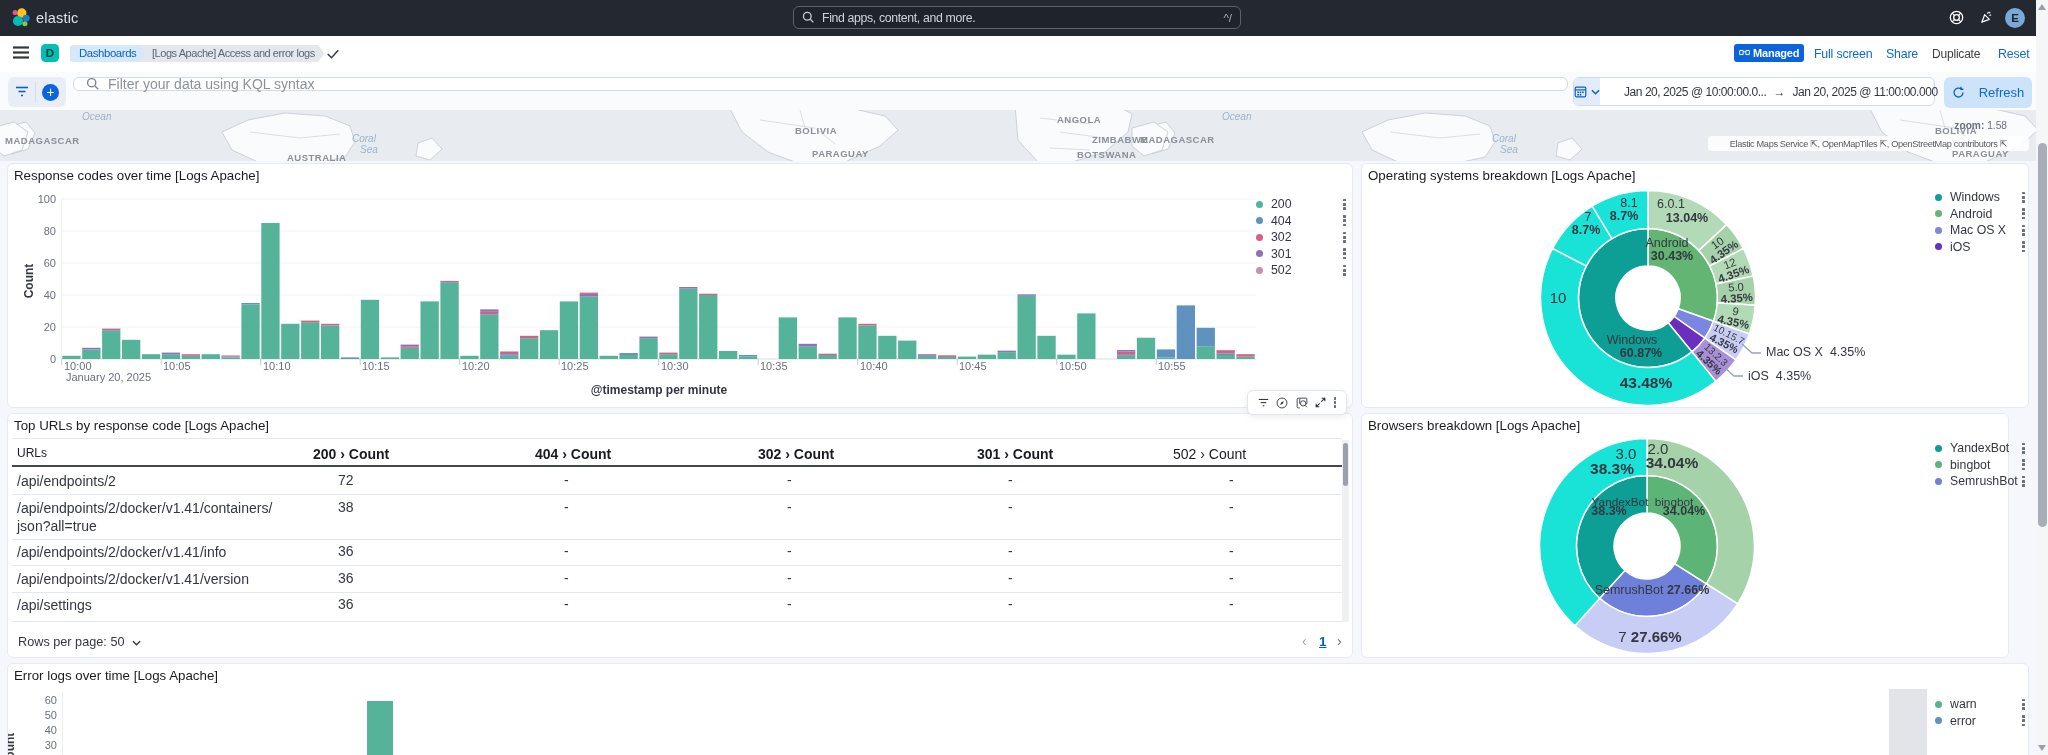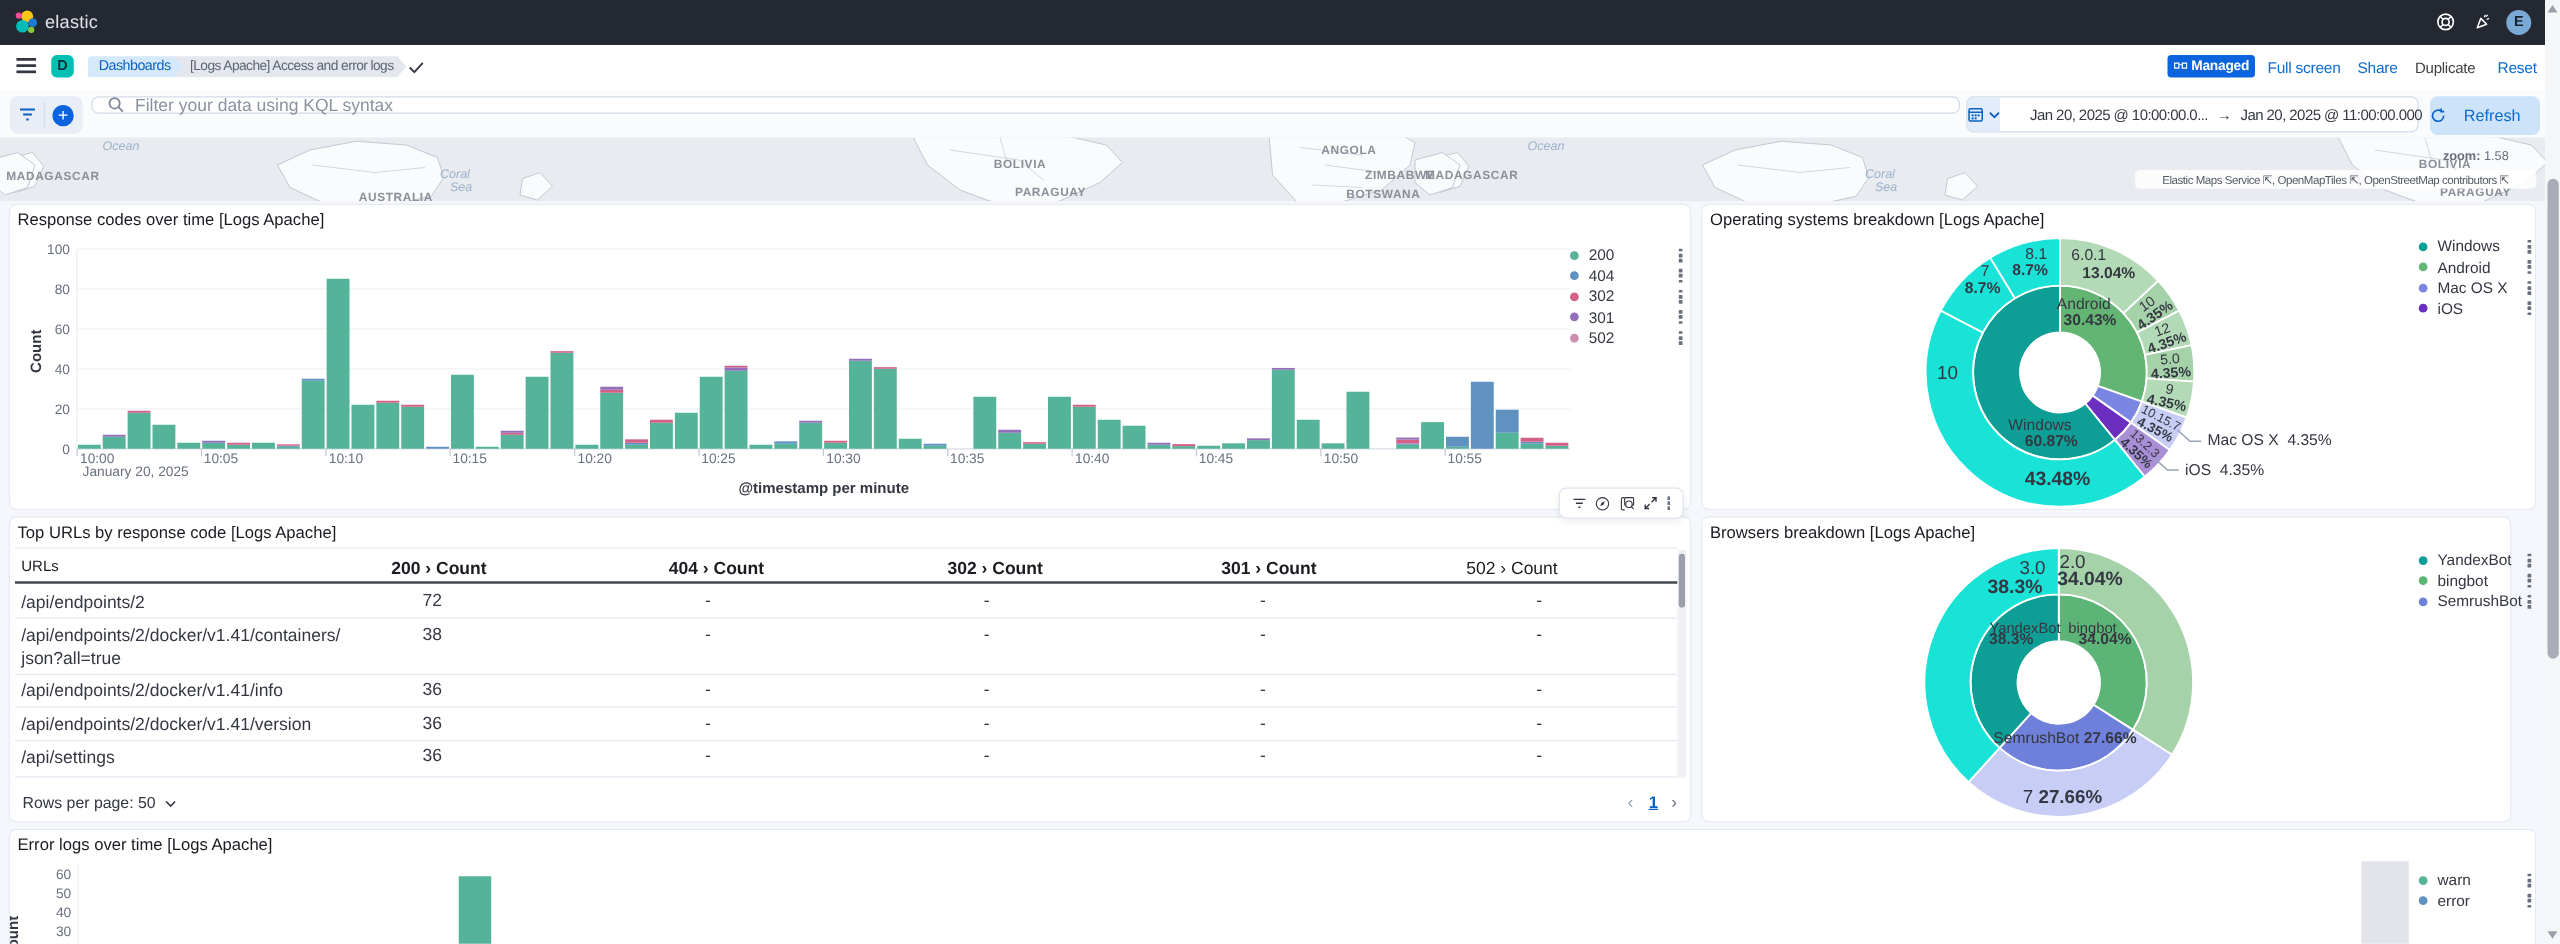--- a/index.html
+++ b/index.html
@@ -15,20 +15,28 @@
 
 <div class="abs" style="left:0;top:0;width:2036px;height:36px;background:#242831">
   <svg class="abs" style="left:11px;top:8px" width="19" height="19" viewBox="0 0 30 30">
     <circle cx="17" cy="8" r="7.5" fill="#fec514"></circle>
     <circle cx="6.5" cy="7" r="4" fill="#f04e98"></circle>
     <circle cx="24" cy="16" r="5.5" fill="#1e7cd0"></circle>
     <circle cx="11" cy="20.5" r="8" fill="#02bcb7"></circle>
     <circle cx="22" cy="25" r="4" fill="#8ac73e"></circle>
   </svg>
   <div class="abs" style="left:36px;top:10px;font-size:14.5px;font-weight:500;color:#dfe2e8;letter-spacing:.2px">elastic</div>
+  <div class="abs" style="left:793px;top:6px;width:448px;height:23px;background:#1f232b;border:1px solid #5a6270;border-radius:6px;display:flex;align-items:center;padding:0 8px">
+    <svg width="13" height="13" viewBox="0 0 16 16" style="margin-right:7px">
+        <circle cx="6.5" cy="6.5" r="4.7" fill="none" stroke="#c9cdd6" stroke-width="1.6"></circle>
+        <line x1="10.2" y1="10.2" x2="14" y2="14" stroke="#c9cdd6" stroke-width="1.6"></line>
+      </svg>
+    <span style="font-size:12.3px;color:#cfd3db;white-space:nowrap;letter-spacing:-.35px">Find apps, content, and more.</span>
+    <span style="margin-left:auto;font-size:11.5px;color:#aab0bc">^/</span>
+  </div>
   <svg class="abs" style="left:1949px;top:10px" width="15" height="15" viewBox="0 0 16 16">
       <circle cx="8" cy="8" r="6.6" fill="none" stroke="#fff" stroke-width="1.4"></circle>
       <circle cx="8" cy="8" r="3" fill="none" stroke="#fff" stroke-width="1.4"></circle>
       <g stroke="#fff" stroke-width="1.3">
         <line x1="5.8" y1="5.8" x2="3.4" y2="3.4"></line>
         <line x1="10.2" y1="5.8" x2="12.6" y2="3.4"></line>
         <line x1="5.8" y1="10.2" x2="3.4" y2="12.6"></line>
         <line x1="10.2" y1="10.2" x2="12.6" y2="12.6"></line>
       </g>
     </svg>
@@ -98,21 +106,21 @@
           </g>
         </svg>
       <svg width="9" height="6" viewBox="0 0 10 6">
           <path d="M1 1 L5 5 L9 1" stroke="#0961c4" stroke-width="1.6" fill="none"></path>
         </svg>
     </div>
     <span style="font-size:12px;color:#343741;margin-left:24px;white-space:nowrap;letter-spacing:-.45px">Jan 20, 2025 @ 10:00:00.0...</span>
     <span style="margin:0 7px;color:#343741;font-size:12px">→</span>
     <span style="font-size:12px;color:#343741;white-space:nowrap;letter-spacing:-.45px">Jan 20, 2025 @ 11:00:00.000</span>
   </div>
-  <div class="abs" style="left:1944px;top:5px;width:88px;height:31px;background:#cce3f9;border-radius:6px;display:flex;align-items:center;gap:14px">
+  <div class="abs" style="left:1944px;top:5px;width:88px;height:31px;background:#cce3f9;border-radius:6px;display:flex;align-items:center;justify-content:center;gap:14px">
     <svg width="13" height="13" viewBox="0 0 16 16">
         <path d="M13.5 8 a5.5 5.5 0 1 1 -2-4.2" fill="none" stroke="#0961c4" stroke-width="1.6"></path>
         <path d="M11 1 v3 h3" fill="none" stroke="#0961c4" stroke-width="1.6"></path>
       </svg>
     <span style="font-size:13px;font-weight:500;color:#0f6bcd">Refresh</span>
   </div>
 </div>
 
 <div class="abs" style="left:0;top:110px;width:2036px;height:51px;background:#e8ebf0;overflow:hidden">
   <svg class="abs" style="left:0;top:0" width="2036" height="51" viewBox="0 0 2036 51">

